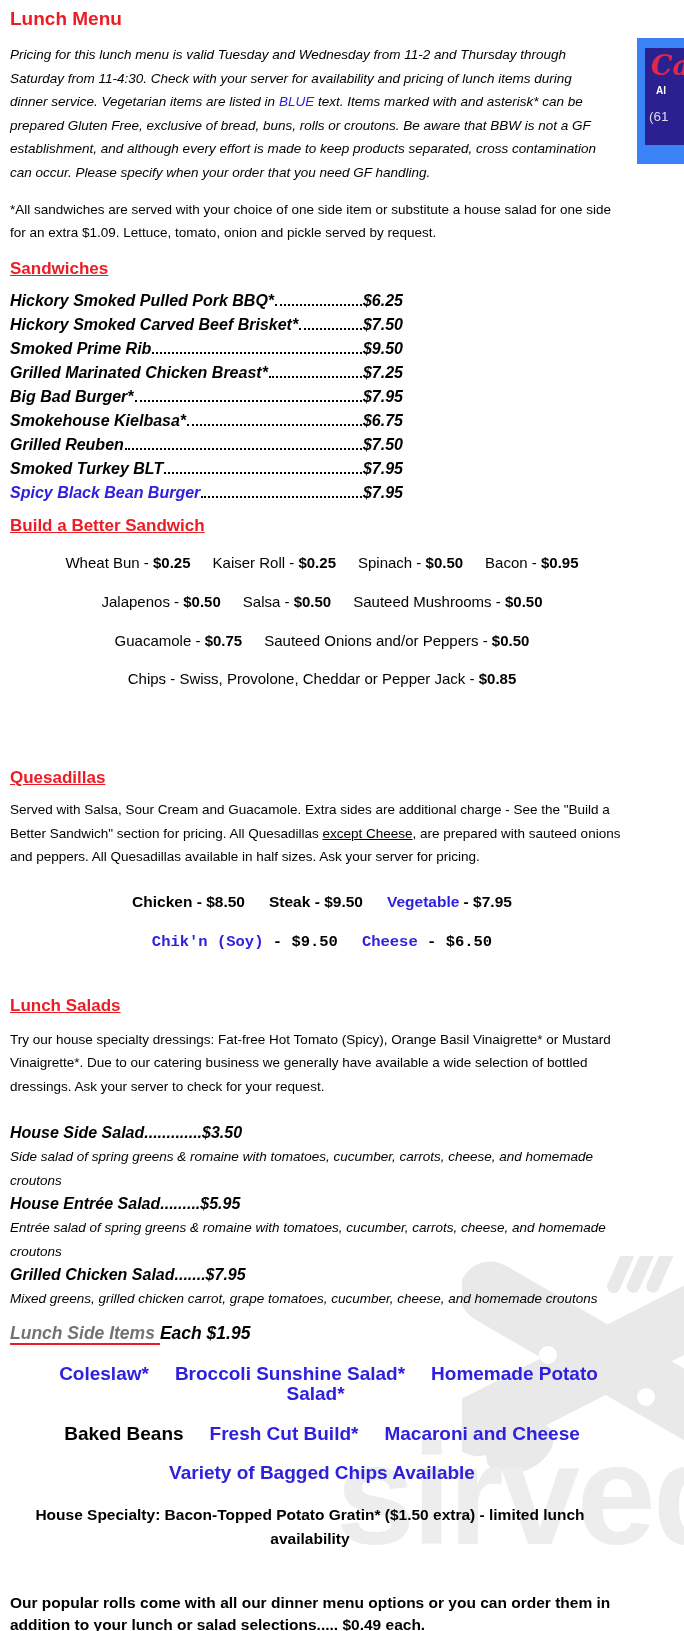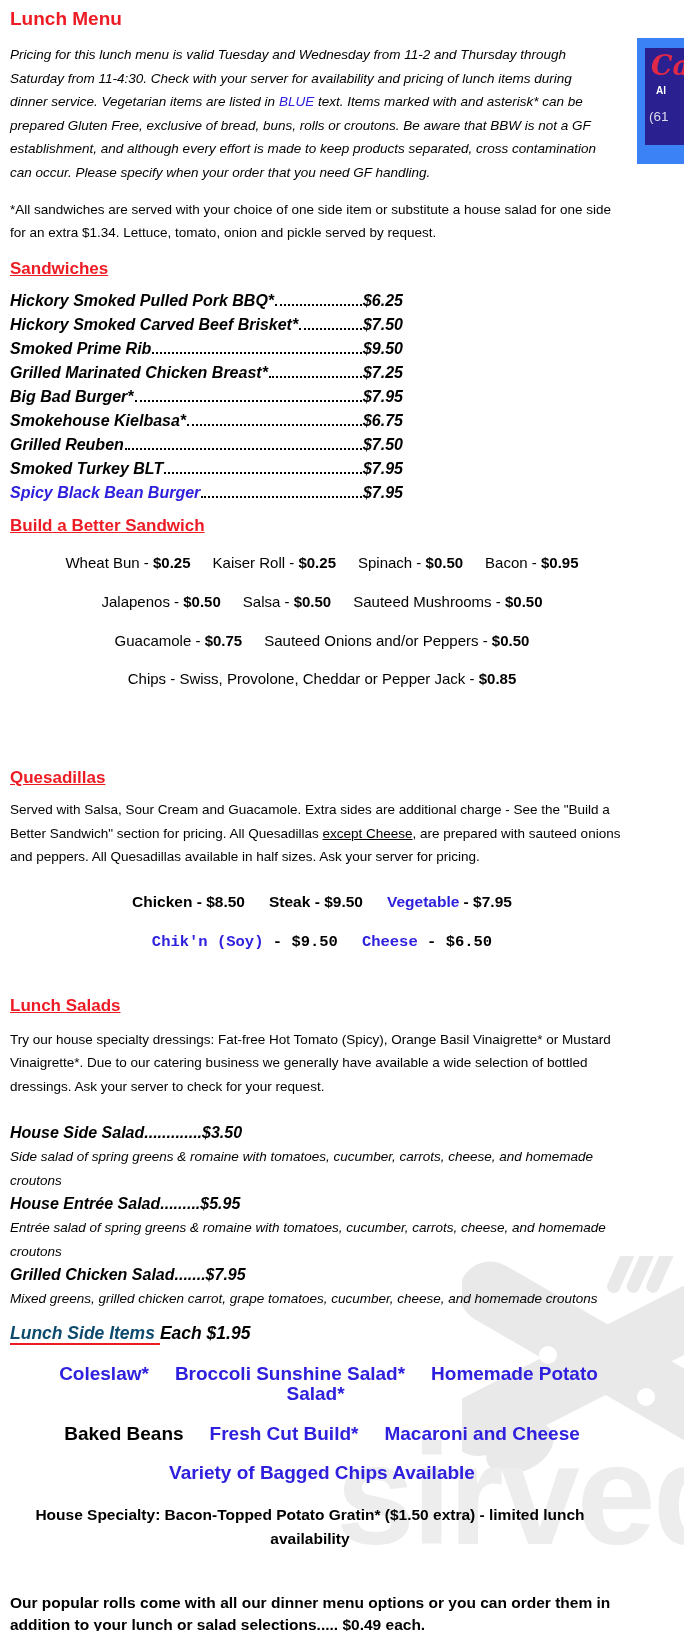--- a/index.html
+++ b/index.html
@@ -42,21 +42,21 @@
   #q-line1{margin-top:21px;}
   #q-line2{margin-top:16px;font-family:Liberation Mono, monospace;}
   .q-lines .entry{margin:0 12px;}
 
   #salads-para{margin-top:10px;}
   .salad-items{margin-top:23px;width:620px;}
   .salad-title{font-weight:bold;font-style:italic;font-size:16px;line-height:24px;}
   .salad-desc{font-style:italic;font-size:13.5px;line-height:23.5px;}
 
   .side-head{margin-top:9px;font-size:17.5px;line-height:26px;font-weight:bold;font-style:italic;}
-  .side-red{color:#0c4a6e;border-bottom:2px solid #ed1c24;padding-right:5px;text-align:right;}
+  .side-red{color:#737373;border-bottom:2px solid #ed1c24;padding-right:5px;text-align:right;}
   .side-lines .center-line{font-size:19px;font-weight:bold;line-height:20px;}
   #side-line1{margin-top:18px;}
   #side-line2{margin-top:20px;}
   #side-line3{margin-top:19px;}
   .side-lines .entry{margin:0 13px;}
 
   .specialty{margin-top:20px;width:600px;text-align:center;font-size:15.5px;font-weight:bold;line-height:24px;}
   .rolls{margin-top:41px;width:612px;font-size:15.5px;font-weight:bold;line-height:22px;}
 
   
@@ -97,21 +97,21 @@
     <div class="badge-phone">(61</div>
   </div>
 </div>
 
 <div class="content">
 
   <h1 class="page-title">Lunch Menu</h1>
 
   <p class="intro"><span>Pricing for this lunch menu is valid Tuesday and Wednesday from 11-2 and Thursday through Saturday from 11-4:30.  Check with your server for availability and pricing of lunch items during dinner service.  Vegetarian items are listed in </span><span class="blue">BLUE</span><span> text.  Items marked with and asterisk* can be prepared Gluten Free, exclusive of bread, buns, rolls or croutons. Be aware that BBW is not a GF establishment, and although every effort is made to keep products separated, cross contamination can occur.  Please specify when your order that you need GF handling.</span></p>
 
-  <p class="note">*All sandwiches are served with your choice of one side item or substitute a house salad for one side for an extra $1.34.  Lettuce, tomato, onion and pickle served by request.</p>
+  <p class="note">*All sandwiches are served with your choice of one side item or substitute a house salad for one side for an extra $1.09.  Lettuce, tomato, onion and pickle served by request.</p>
 
   <h2 class="sec-h" id="h-sandwiches">Sandwiches</h2>
   <div class="s-list" id="sandwich-list">
       <div class="s-row">
         <span class="n">Hickory Smoked Pulled Pork BBQ*</span>
         <span class="dots"></span>
         <span class="p">$6.25</span>
       </div>
       <div class="s-row">
         <span class="n">Hickory Smoked Carved Beef Brisket*</span>

